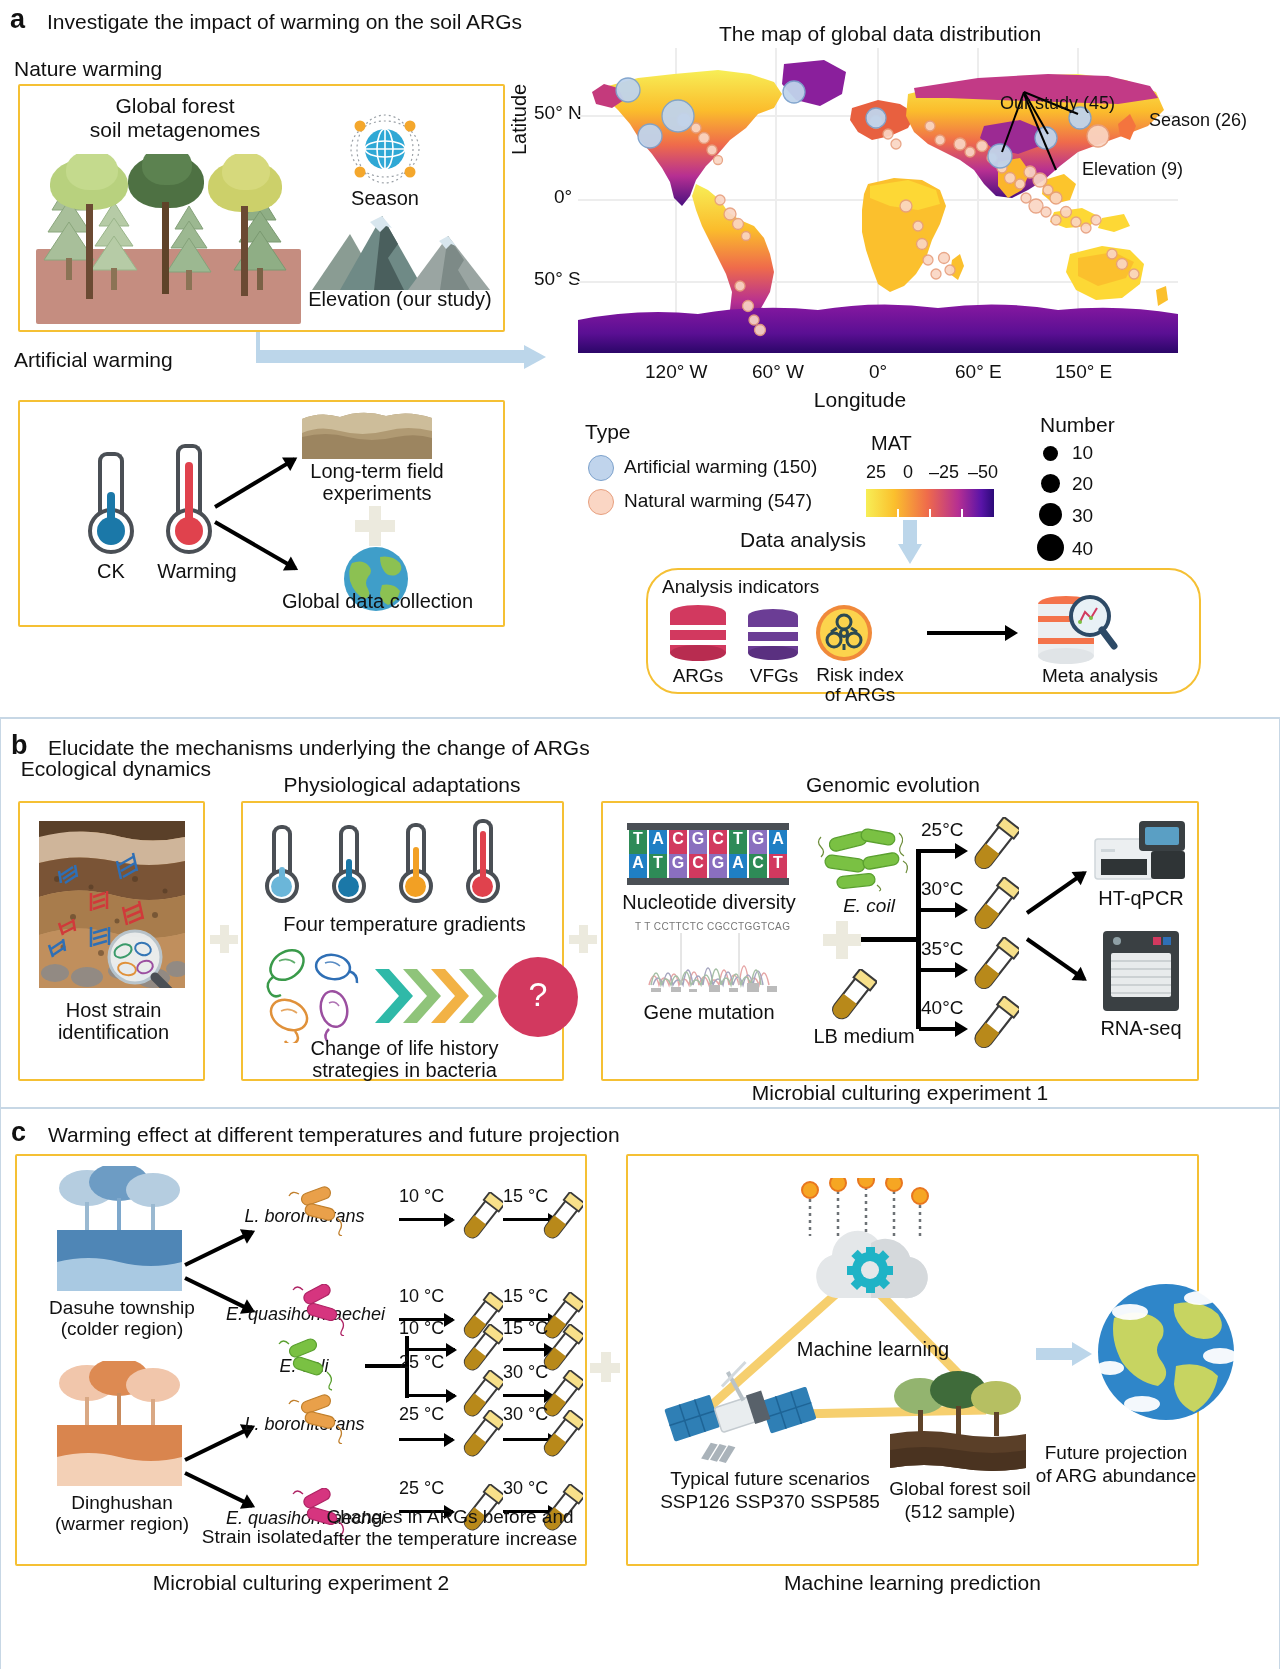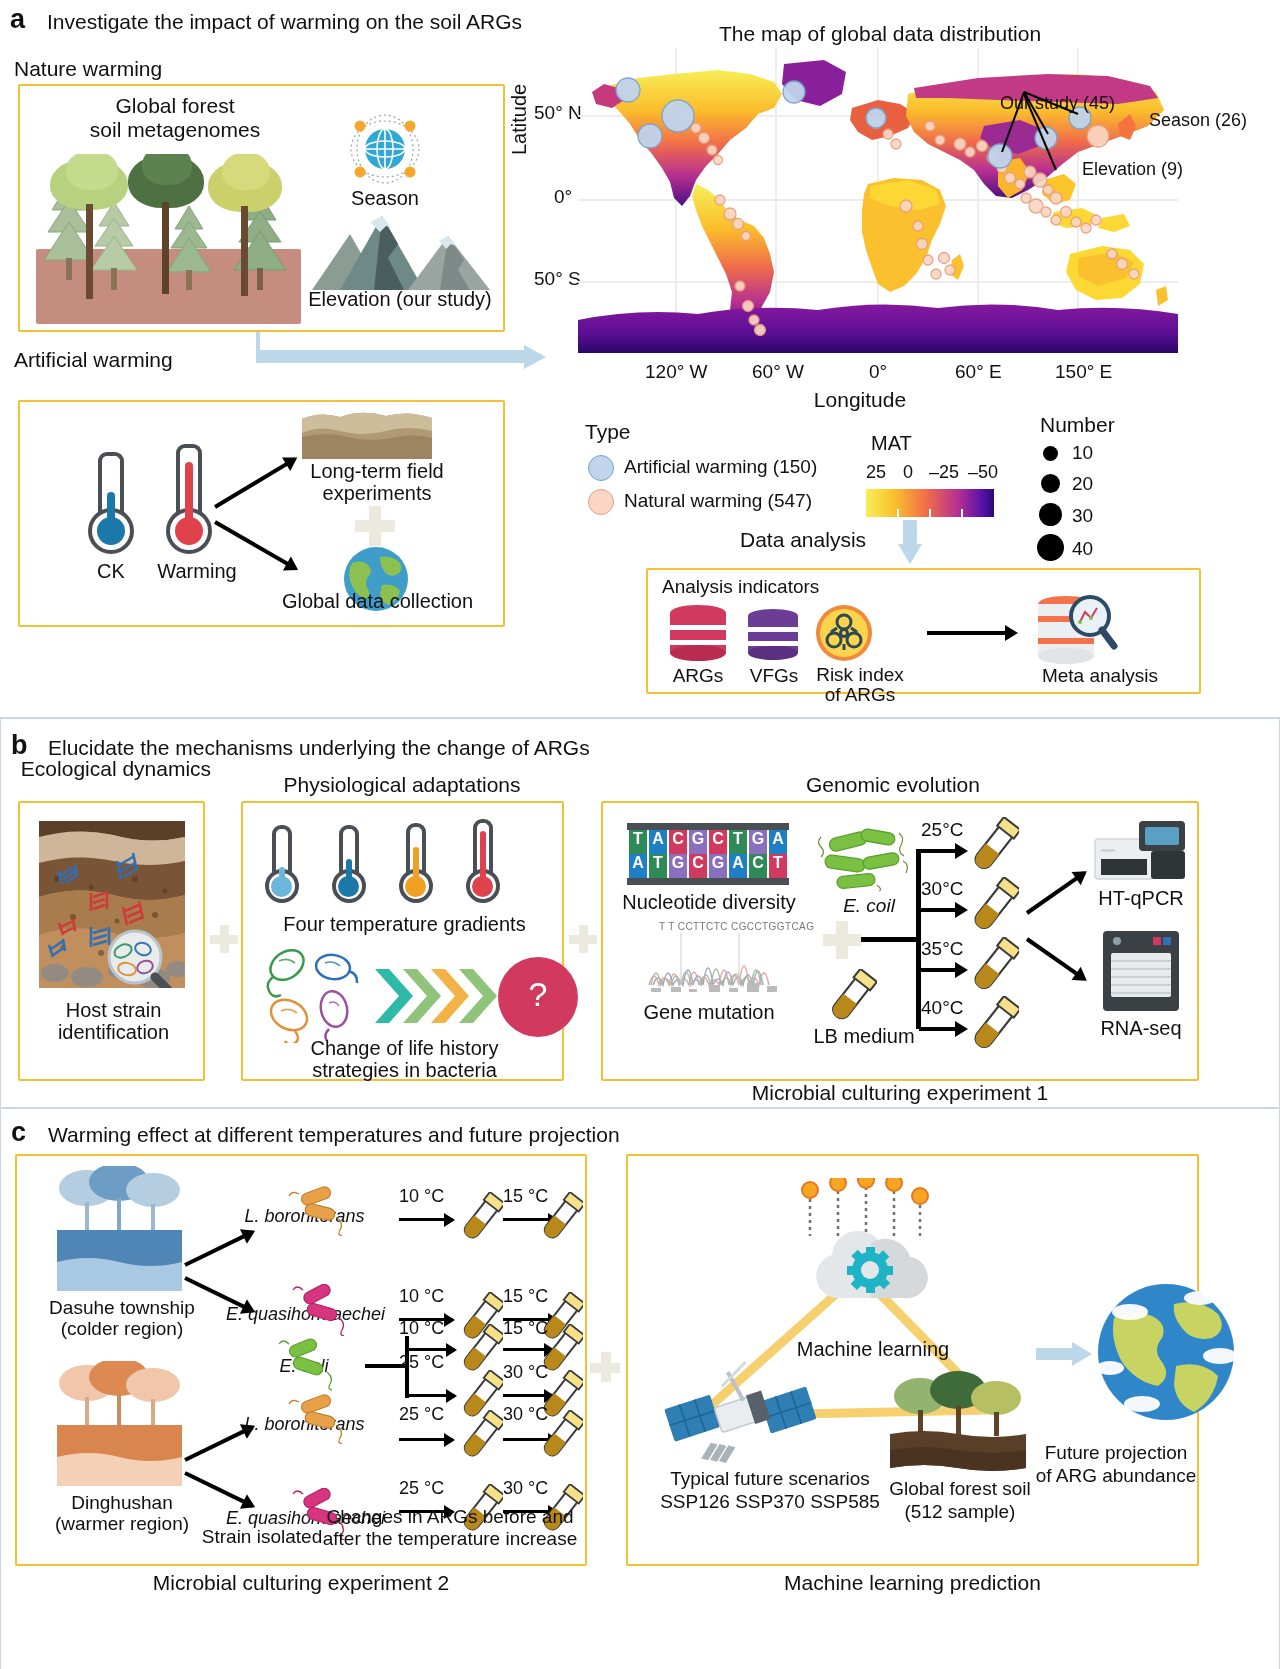--- a/index.html
+++ b/index.html
@@ -437,21 +437,21 @@
   <div style="position:absolute; left:1072px; top:473px; font-size:19px;">20</div>
   <div class="blkdot" style="left:1039px; top:503px; width:23px; height:23px;"></div>
   <div style="position:absolute; left:1072px; top:505px; font-size:19px;">30</div>
   <div class="blkdot" style="left:1037px; top:534px; width:27px; height:27px;"></div>
   <div style="position:absolute; left:1072px; top:538px; font-size:19px;">40</div>
 
   <div style="position:absolute; left:740px; top:528px; font-size:21px;">Data analysis</div>
   <div style="position:absolute; left:903px; top:520px; width:14px; height:26px; background:#bcd6ea;"></div>
   <div class="barw-head" style="left:898px; top:544px; border-top:20px solid #bcd6ea; border-left:12px solid transparent; border-right:12px solid transparent;"></div>
 
-  <div class="ybox" style="left:646px; top:568px; width:555px; height:126px;">
+  <div class="ybox" style="left:646px; top:568px; width:555px; height:126px;border-radius:32px;">
     <div style="position:absolute; left:14px; top:6px; font-size:19px;">Analysis indicators</div>
 
     <div class="cyl" style="left:20px; top:34px;">
       <svg width="60" height="58" viewBox="0 0 60 58">
         <ellipse cx="30" cy="9" rx="28" ry="8" fill="#d2395f"></ellipse>
         <rect x="2" y="9" width="56" height="40" fill="#d2395f"></rect>
         <ellipse cx="30" cy="49" rx="28" ry="8" fill="#b82c50"></ellipse>
         <rect x="2" y="21" width="56" height="5" fill="#fff"></rect>
         <rect x="2" y="36" width="56" height="5" fill="#fff"></rect>
       </svg>
@@ -706,21 +706,21 @@
       <div style="position:absolute; left:22px; width:18px; text-align:center;">T</div>
       <div style="position:absolute; left:42px; width:18px; text-align:center;">G</div>
       <div style="position:absolute; left:62px; width:18px; text-align:center;">C</div>
       <div style="position:absolute; left:82px; width:18px; text-align:center;">G</div>
       <div style="position:absolute; left:102px;width:18px; text-align:center;">A</div>
       <div style="position:absolute; left:122px;width:18px; text-align:center;">C</div>
       <div style="position:absolute; left:142px;width:18px; text-align:center;">T</div>
     </div>
     <div style="position:absolute; left:6px; top:88px; width:200px; text-align:center; font-size:20px;">Nucleotide diversity</div>
 
-    <div style="position:absolute; left:56px; top:118px; font-size:10px; color:#777; letter-spacing:0.4px;">T T CCTTCTC CGCCTGGTCAG</div>
+    <div style="position:absolute; left:32px; top:118px; font-size:10px; color:#777; letter-spacing:0.4px;">T T CCTTCTC CGCCTGGTCAG</div>
     <div style="position:absolute; left:44px; top:130px;">
       <svg width="140" height="64" viewBox="0 0 140 64">
         <g opacity="0.75">
           <path d="M2 52 q5 -18 10 0 q5 -14 10 0 q5 -22 10 0 q5 -12 10 0 q5 -26 10 0 q5 -16 10 0
                    q5 -10 10 0 q5 -30 10 0 q5 -20 10 0 q5 -38 10 0 q5 -14 10 0 q5 -24 10 0" fill="none" stroke="#d88" stroke-width="1.5"></path>
           <path d="M6 52 q5 -14 10 0 q5 -24 10 0 q5 -10 10 0 q5 -30 10 0 q5 -18 10 0 q5 -34 10 0
                    q5 -12 10 0 q5 -26 10 0 q5 -16 10 0 q5 -20 10 0 q5 -28 10 0" fill="none" stroke="#88a" stroke-width="1.5"></path>
           <path d="M4 52 q5 -24 10 0 q5 -12 10 0 q5 -18 10 0 q5 -26 10 0 q5 -10 10 0 q5 -20 10 0
                    q5 -32 10 0 q5 -14 10 0 q5 -22 10 0 q5 -16 10 0 q5 -30 10 0" fill="none" stroke="#8a8" stroke-width="1.5"></path>
         </g>

